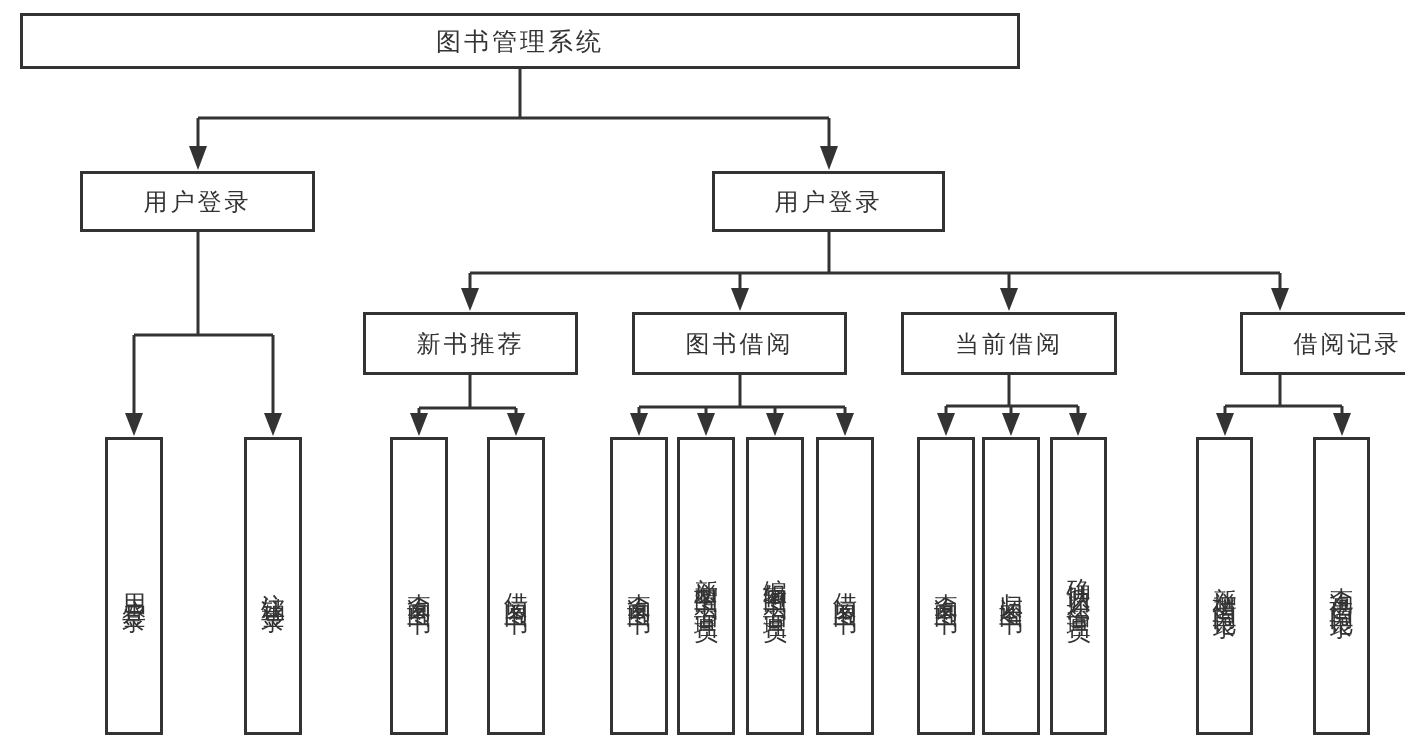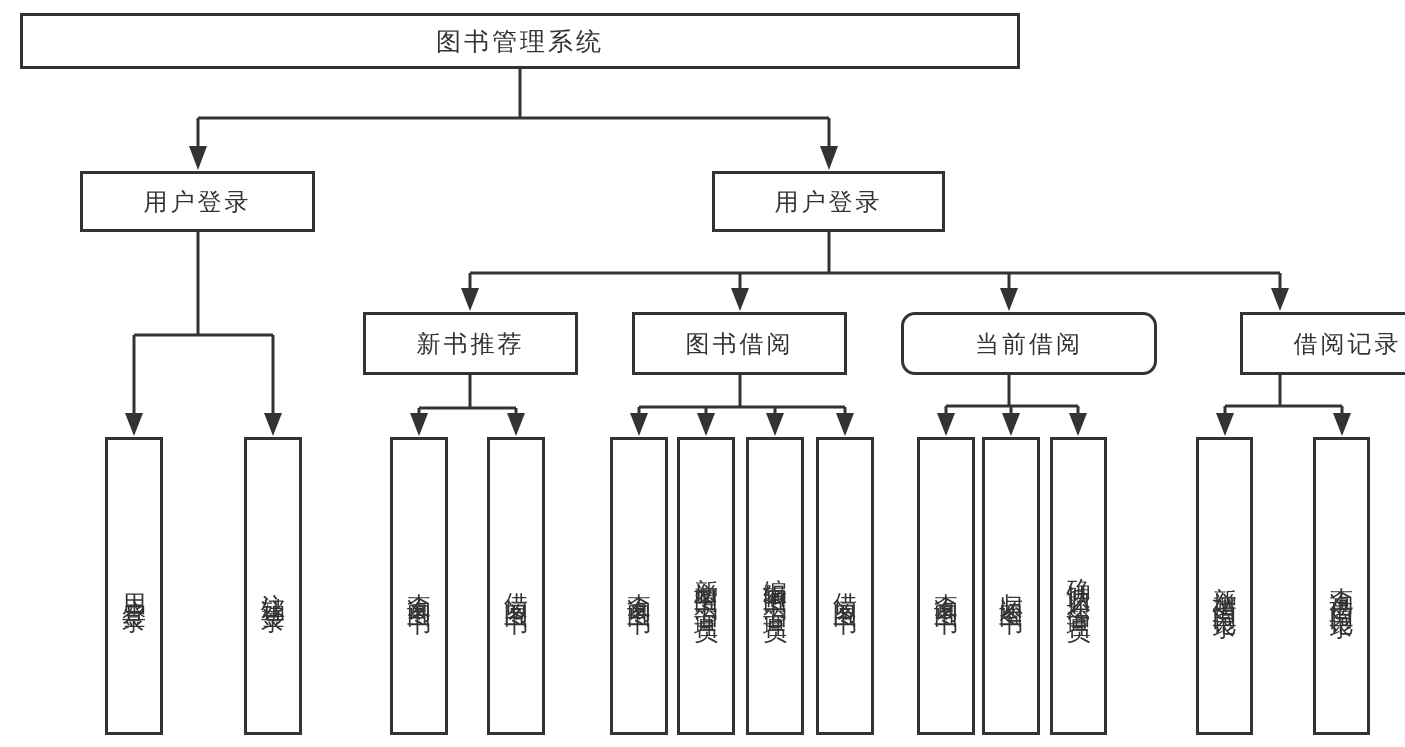--- a/index.html
+++ b/index.html
@@ -153,21 +153,21 @@
     </g>
   </svg>
 
   <div class="node root" style="left:20px; top:13px; width:1000px; height:56px;">图书管理系统</div>
 
   <div class="node" style="left:80px; top:171px; width:235px; height:61px;">用户登录</div>
   <div class="node" style="left:712px; top:171px; width:233px; height:61px;">用户登录</div>
 
   <div class="node" style="left:363px; top:312px; width:215px; height:63px;">新书推荐</div>
   <div class="node" style="left:632px; top:312px; width:215px; height:63px;">图书借阅</div>
-  <div class="node" style="left:901px; top:312px; width:256px; height:63px;border-radius:14px;">当前借阅</div>
+  <div class="node" style="left:901px; top:312px; width:216px; height:63px;">当前借阅</div>
   <div class="node" style="left:1240px; top:312px; width:215px; height:63px;">借阅记录</div>
 
   <div class="leaf" style="left:105px; width:58px;">
     <span>用户登录</span>
   </div>
   <div class="leaf" style="left:244px; width:58px;">
     <span>注销登录</span>
   </div>
   <div class="leaf" style="left:390px; width:58px;">
     <span>查询图书</span>

